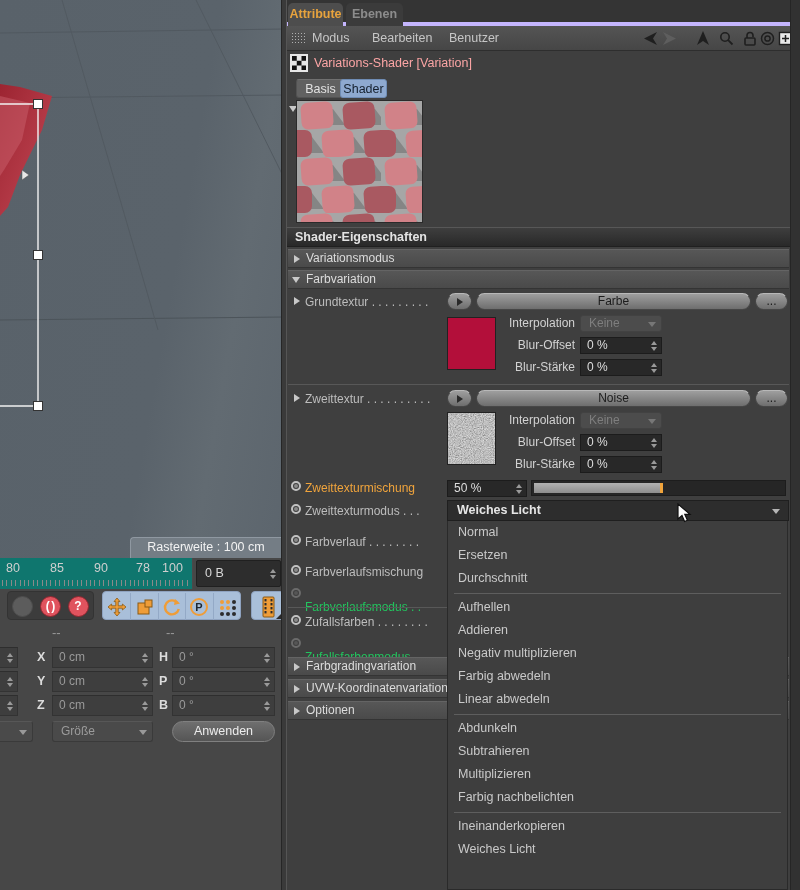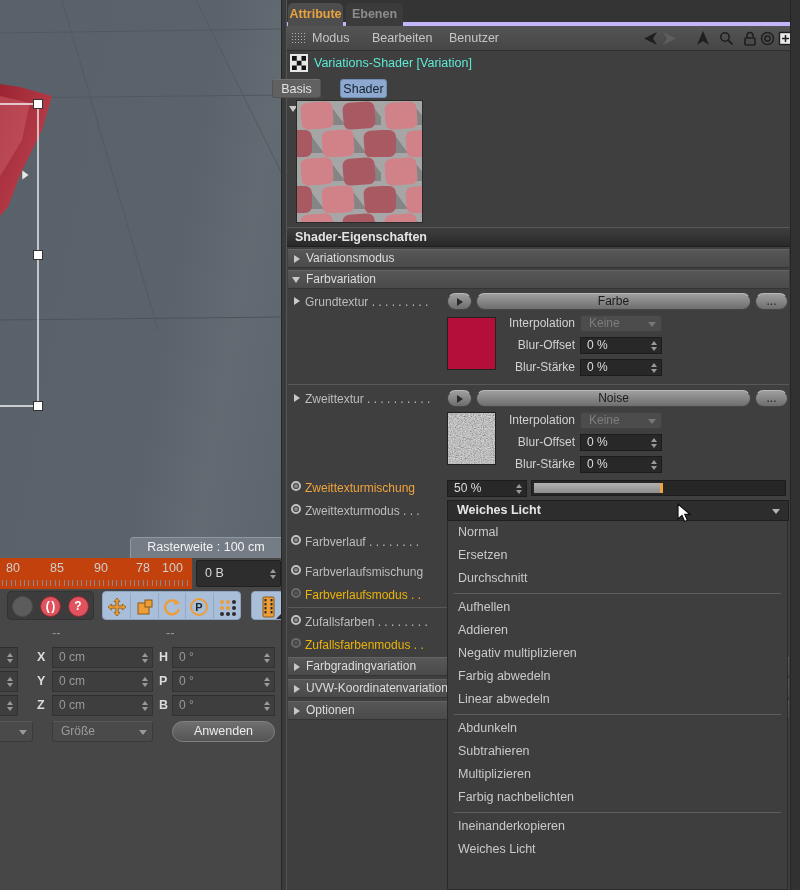--- a/index.html
+++ b/index.html
@@ -13,21 +13,21 @@
 
   
   .viewport { left:0; top:0; width:285px; height:558px;
     background: linear-gradient(100deg,#59626a 0%,#5a636b 58%,#626b72 76%,#5c656d 100%);
     border-right:1px solid #39404a; }
   .rasterbar { left:130px; top:537px; width:151px; height:21px;
     background:#747d85; border:1px solid #8f98a1; border-right:none; border-bottom:none;
     border-top-left-radius:4px; color:#f2f2f2; font-size:12.5px; line-height:19px; text-align:center; }
 
   
-  .ruler { left:0; top:558px; width:193px; height:31px; background:#c2410c; border-right:1px solid #4a4a4a; }
+  .ruler { left:0; top:558px; width:193px; height:31px; background:#0f766e; border-right:1px solid #4a4a4a; }
   .ruler .num { position:absolute; top:3px; color:#cfcfcf; font-size:12.5px; }
   .ruler .ticks { position:absolute; left:2px; right:2px; bottom:3px; height:6px;
     background: repeating-linear-gradient(90deg,#8a8a8a 0 1px, transparent 1px 4.4px); }
   .framefield { left:196px; top:560px; width:85px; height:27px; background:#2d2d2d;
     border:1px solid #202020; border-radius:2px; color:#d8d8d8; font-size:12.5px; line-height:24px; padding-left:8px; }
 
   
   .spn { position:absolute; right:2px; top:1px; bottom:1px; width:11px;
     display:flex; flex-direction:column; align-items:center; justify-content:center; }
   .spn::before { content:""; border-left:3px solid transparent; border-right:3px solid transparent;
@@ -78,42 +78,42 @@
     background:linear-gradient(#545454,#464646); border-bottom:1px solid #2e2e2e; }
   .menubar .mitem { position:absolute; top:0; color:#c6c6c6; font-size:12.5px; line-height:24px; }
   .gridicon { position:absolute; left:4px; top:6px; width:14px; height:13px;
     background-image: radial-gradient(#b0b0b0 0.8px, transparent 1px); background-size:3px 3px; }
   .micon { position:absolute; top:5px; }
 
   .titlerow { left:287px; top:51px; width:503px; height:26px; }
   .checkicon { position:absolute; left:3px; top:3px; width:18px; height:18px; border:2px solid #e6e6e6; background:#111;
     background-image: conic-gradient(#e6e6e6 0 25%, #111 0 50%, #e6e6e6 0 75%, #111 0);
     background-size: 9.5px 9.5px; }
-  .titletext { position:absolute; left:27px; top:0; color:#5eead4; font-size:12.5px; line-height:25px;text-align:center; }
+  .titletext { position:absolute; left:27px; top:0; color:#fca5a5; font-size:12.5px; line-height:25px;text-align:center; }
 
   .subtab { position:absolute; top:79px; height:19px; border-radius:3px; font-size:12.5px; text-align:center; line-height:18px; }
-  .subtab.basis { left:272px; width:49px; background:#616161; border:1px solid #525252; border-top-color:#707070; color:#e2e2e2; }
+  .subtab.basis { left:296px; width:49px; background:#616161; border:1px solid #525252; border-top-color:#707070; color:#e2e2e2; }
   .subtab.shader { left:340px; width:47px; background:#8ea9cf; border:1px solid #6f8cb4; color:#15202e; }
 
   .preview { left:296px; top:100px; width:127px; height:123px; border:1px solid #2a2a2a; background:#a6a6a6; }
 
   .sechdr { left:287px; top:227px; width:503px; height:20px;
     background:linear-gradient(#3e3e3e,#292929); border-top:1px solid #575757; border-bottom:1px solid #202020;
     color:#e3e3e3; font-size:12.5px; font-weight:bold; line-height:18px; padding-left:8px; }
   .subhdr { left:288px; width:501px; height:19px; background:linear-gradient(#575757,#4a4a4a);
     border-top:1px solid #646464; border-bottom:1px solid #343434;
     color:#dcdcdc; font-size:12px; line-height:17px; padding-left:18px; }
 
   .tri-r { position:absolute; width:0; height:0; border-left:6px solid #c8c8c8;
     border-top:4px solid transparent; border-bottom:4px solid transparent; }
   .tri-d { position:absolute; width:0; height:0; border-top:6px solid #c8c8c8;
     border-left:4px solid transparent; border-right:4px solid transparent; }
 
   .rowlabel { position:absolute; color:#bdbdbd; font-size:12px; line-height:17px; white-space:nowrap; }
-  .rowlabel.dim { color:#eab308; }
+  .rowlabel.dim { color:#22c55e;margin-top:12px; }
   .rowlabel.orange { color:#f0a43c; }
 
   .adot { position:absolute; width:10px; height:10px; border:2px solid #c2c2c2; border-radius:50%; background:#3f3f3f; }
   .adot::after { content:""; position:absolute; left:1px; top:1px; width:4px; height:4px; border-radius:50%; background:#8a8a8a; }
   .adot.dim { border-color:#6b6b6b; } .adot.dim::after { background:#565656; }
 
   .pill { position:absolute; height:17px; border-radius:9px;
     background:linear-gradient(#9e9e9e,#6e6e6e); border:1px solid #474747; border-top-color:#b8b8b8;
     color:#1c1c1c; font-size:12px; text-align:center; line-height:15px; }
   .pill .ptri { position:absolute; left:9px; top:4px; width:0; height:0; border-left:6px solid #2a2a2a;

